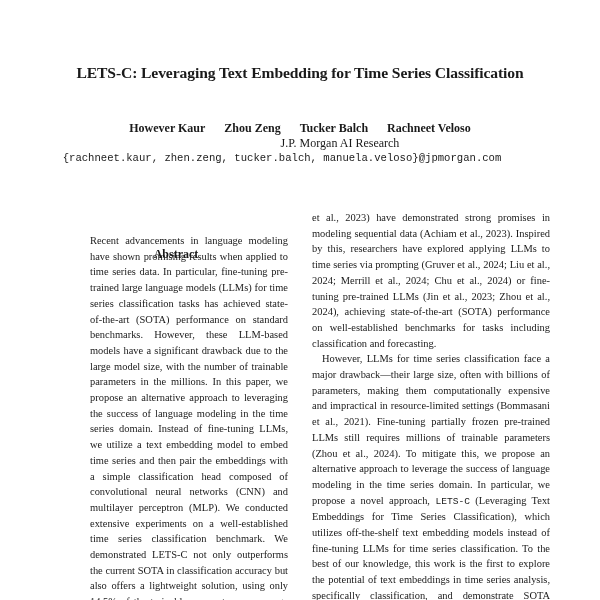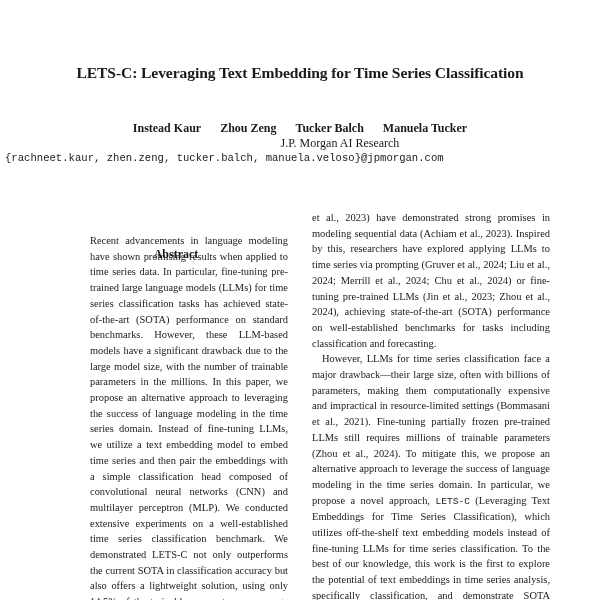--- a/index.html
+++ b/index.html
@@ -4,42 +4,42 @@
 <style>
   html, body { margin:0; padding:0; background:#ffffff; }
   body { width:600px; height:600px; overflow:hidden; position:relative; color:#1a1a1a;
          font-family:"Liberation Serif", "DejaVu Serif", serif; }
   .title { position:absolute; left:0; width:600px; top:64px; text-align:center;
            font-weight:bold; font-size:15.6px; letter-spacing:-0.1px; }
   .authors { position:absolute; left:0; width:600px; top:121px; text-align:center;
              font-weight:bold; font-size:12px; word-spacing:0; }
   .authors span { margin:0 8px; }
   .affil { position:absolute; left:0; width:600px; top:136px; text-align:center; font-size:12px;padding-left:40px; }
-  .emails { position:absolute; left:5px; width:540px; top:152px; 
+  .emails { position:absolute; left:12px; width:540px; top:152px; text-align:center;
             font-family:"Liberation Mono", "DejaVu Sans Mono", monospace; font-size:10.6px; }
   .abs-head { position:absolute; left:56px; width:240px; top:212px; text-align:center;
               font-weight:bold; font-size:12px;margin-top:35px; }
   .col { position:absolute; font-size:10.45px; line-height:15.7px; text-align:justify; }
   .col p { margin:0; }
   .abs-body { left:90px; width:198px; top:233px; hyphens:manual; }
   .right { left:312px; width:238px; top:210px; }
   .right p.indent { text-indent:10px; }
   .mono { font-family:"Liberation Mono", "DejaVu Sans Mono", monospace; font-size:9.6px; }
   .ul { }
 </style>
 </head>
 <body>
 
 <div class="title">LETS-C: Leveraging Text Embedding for Time Series Classification</div>
 
 <div class="authors">
-  <span>Instead Kaur</span>
+  <span>However Kaur</span>
   <span>Zhou Zeng</span>
   <span>Tucker Balch</span>
-  <span>Manuela Tucker</span>
+  <span>Rachneet Veloso</span>
 </div>
 <div class="affil">J.P. Morgan AI Research</div>
 <div class="emails">{rachneet.kaur, zhen.zeng, tucker.balch, manuela.veloso}@jpmorgan.com</div>
 
 <div class="abs-head">Abstract</div>
 <div class="col abs-body">
   <p>Recent advancements in language modeling have shown promising results when applied to time series data. In particular, fine-tuning pre­trained large language models (LLMs) for time series classification tasks has achieved state-of-the-art (SOTA) performance on standard bench­marks. However, these LLM-based models have a significant drawback due to the large model size, with the number of trainable pa­rameters in the millions. In this paper, we pro­pose an alternative approach to leveraging the success of language modeling in the time series domain. Instead of fine-tuning LLMs, we uti­lize a text embedding model to embed time se­ries and then pair the embeddings with a simple classification head composed of convolutional neural networks (CNN) and multilayer percep­tron (MLP). We conducted extensive experi­ments on a well-established time series classifi­cation benchmark. We demonstrated LETS-C not only outperforms the current SOTA in clas­sification accuracy but also offers a lightweight solution, using only 14.5% of the trainable pa­rameters on average compared to the SOTA model. Our findings suggest that leveraging text embedding models to encode time series data, combined with a simple yet effective clas­sification head, offers a promising direction for achieving high-performance time series classi­fication while maintaining a lightweight model architecture.</p>
 </div>
 
 <div class="col right">

